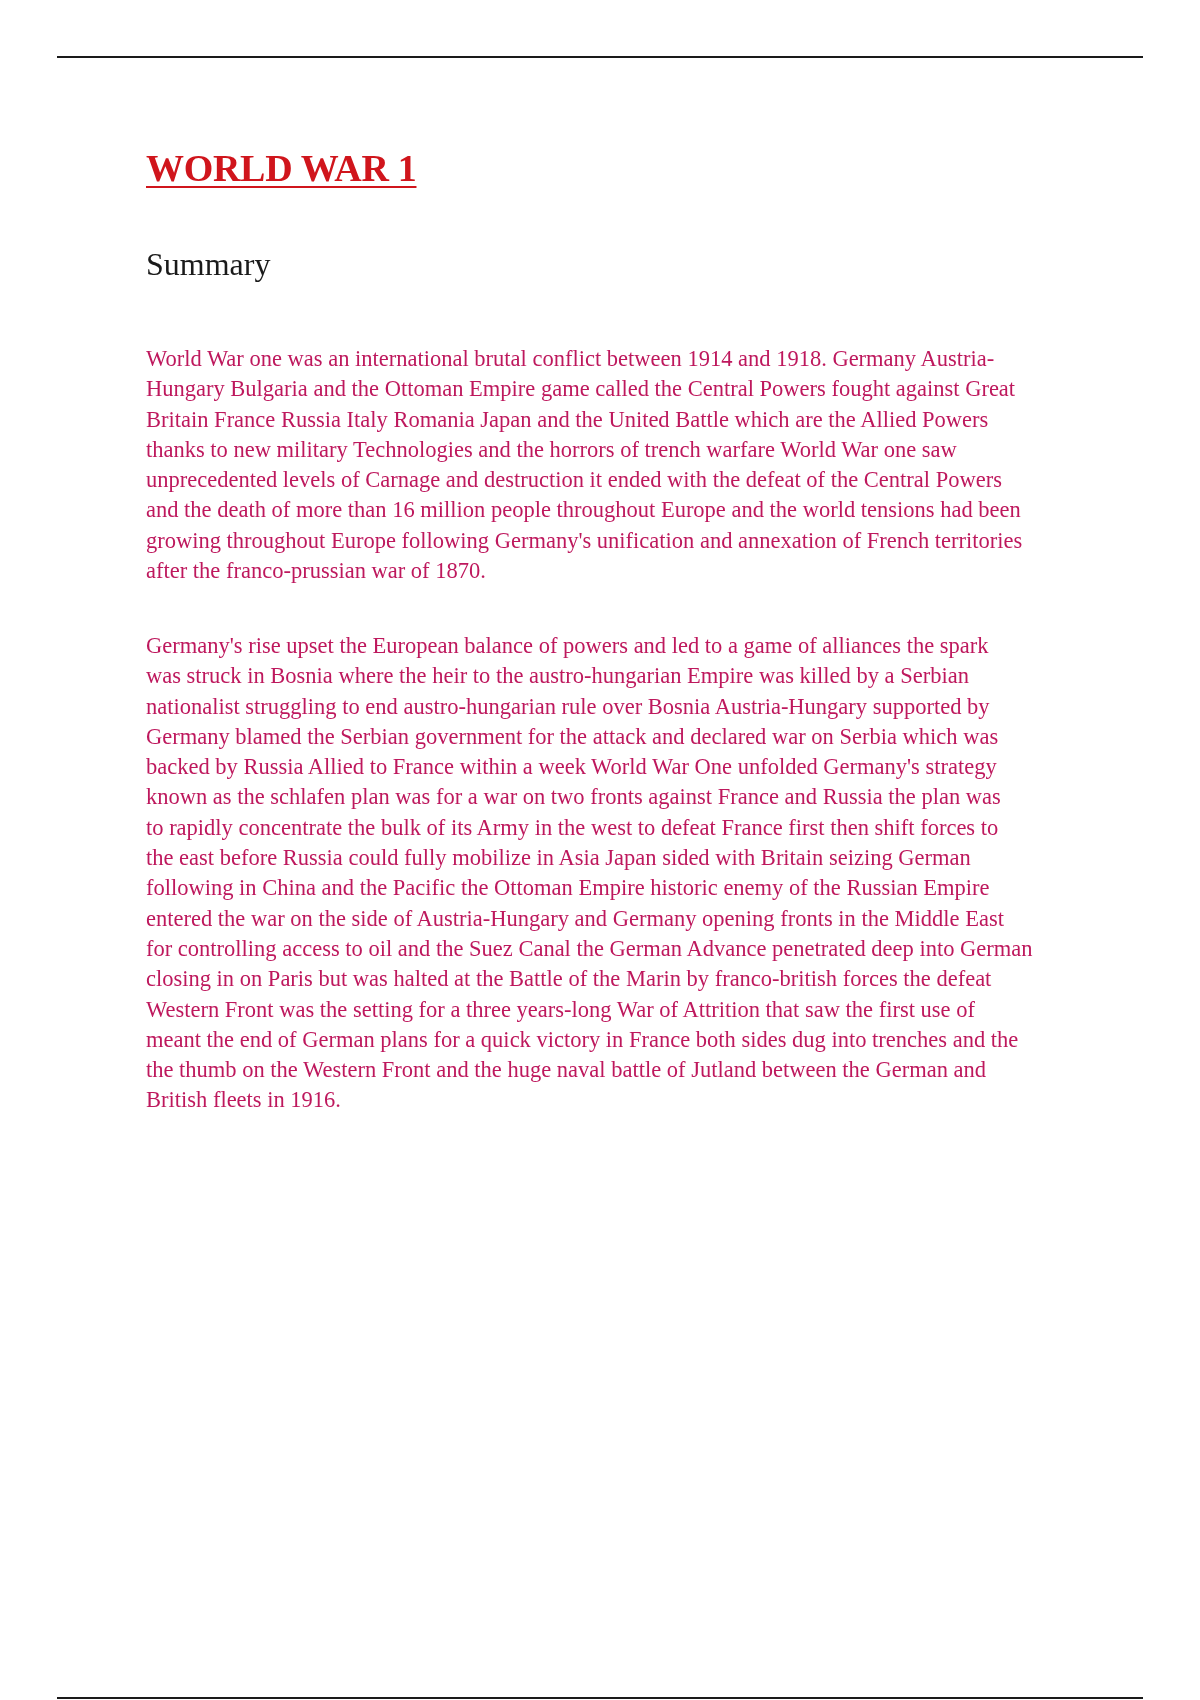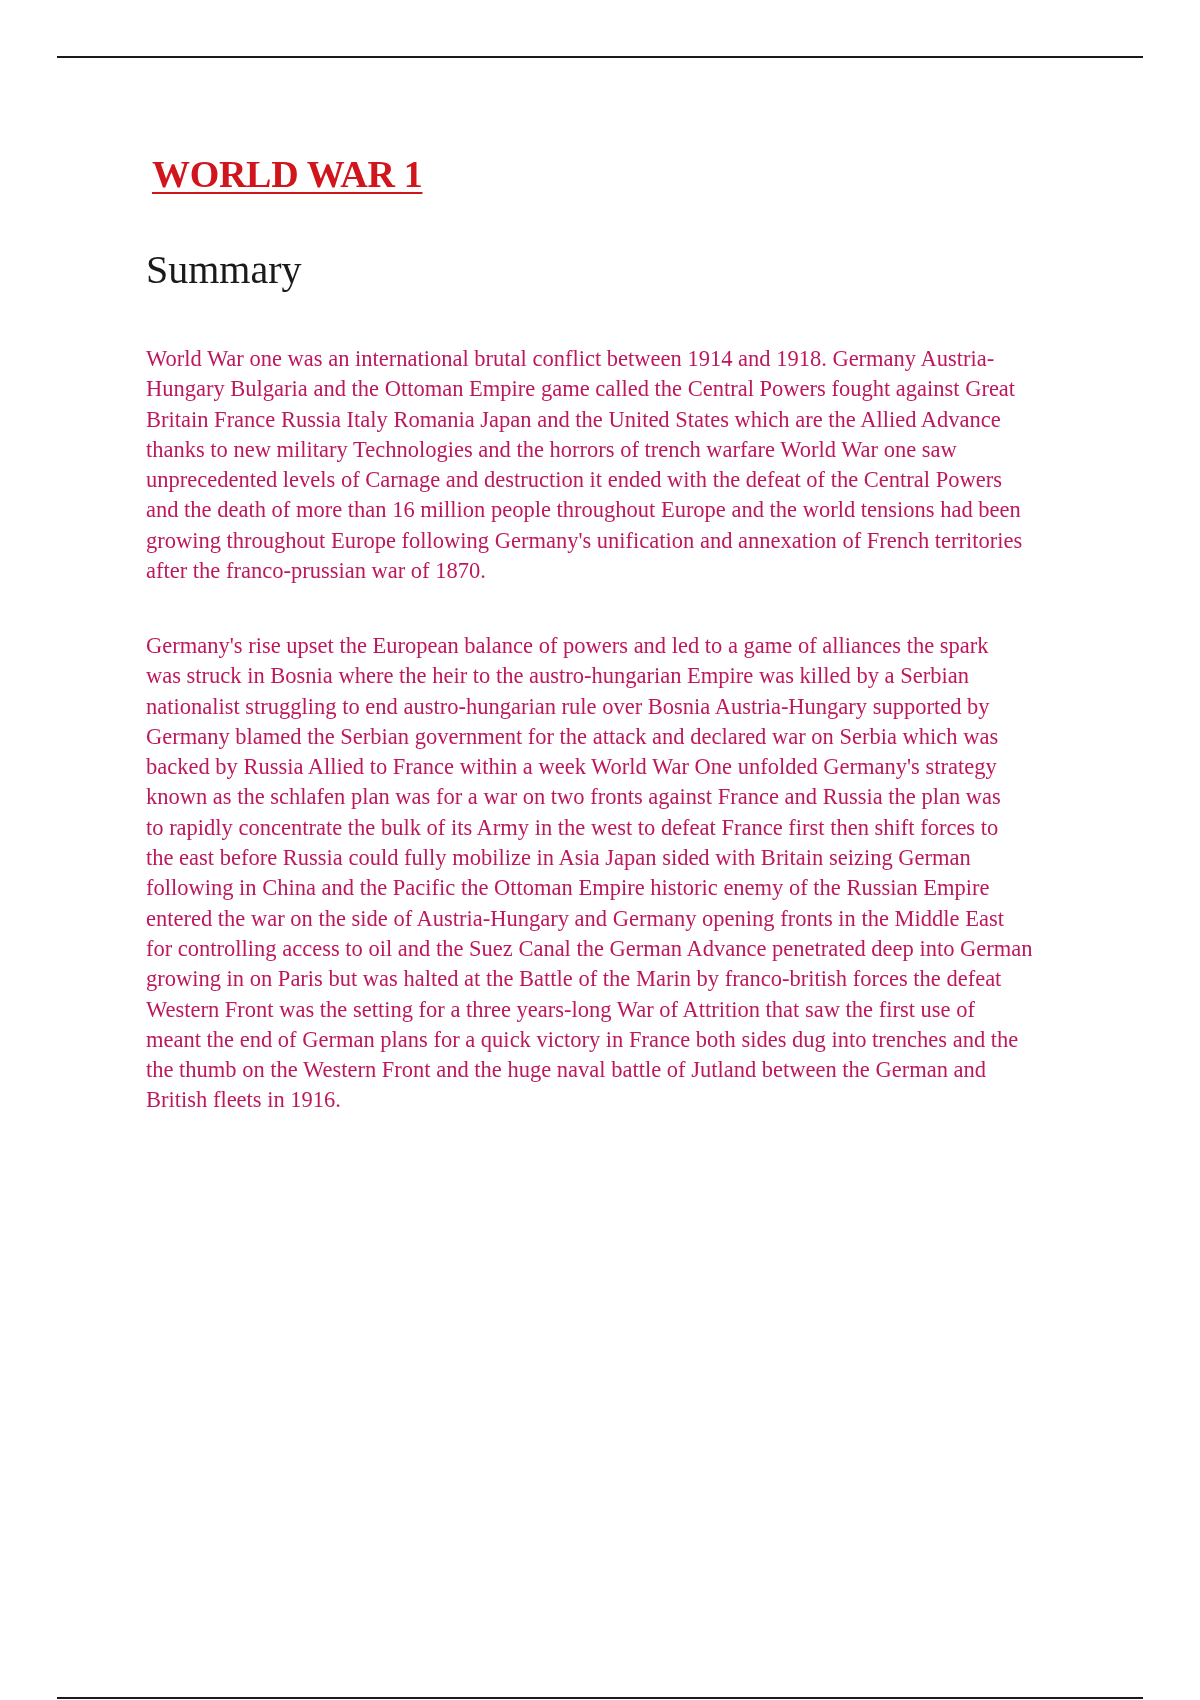--- a/index.html
+++ b/index.html
@@ -28,36 +28,36 @@
     .page {
       position: absolute;
       left: 146px;
       top: 0;
       width: 960px;
     }
     .doc-title {
       position: absolute;
       top: 146px;
       left: 0;
-      margin: 6px;
+      margin: 0;
       font-size: 38px;
       font-weight: bold;
       color: #d0151c;
       text-decoration: underline;
       text-decoration-thickness: 2px;
       text-underline-offset: 5px;
       white-space: nowrap;
       letter-spacing: -0.3px;
     }
     .section-heading {
       position: absolute;
       top: 246px;
       left: 0;
       margin: 0;
-      font-size: 40px;
+      font-size: 32px;
       font-weight: normal;
       color: #1a1a1a;
       white-space: nowrap;
     }
     .para {
       position: absolute;
       left: 0;
       margin: 0;
       font-size: 22.5px;
       line-height: 30.3px;
@@ -75,41 +75,41 @@
 
 <div class="rule top"></div>
 
 <div class="page">
   <h1 class="doc-title">WORLD WAR 1</h1>
   <h2 class="section-heading">Summary</h2>
 
   <p class="para p1">
     <span class="line">World War one was an international brutal conflict between 1914 and 1918. Germany Austria-</span>
     <span class="line">Hungary Bulgaria and the Ottoman Empire game called the Central Powers fought against Great</span>
-    <span class="line">Britain France Russia Italy Romania Japan and the United States which are the Allied Advance</span>
+    <span class="line">Britain France Russia Italy Romania Japan and the United Battle which are the Allied Powers</span>
     <span class="line">thanks to new military Technologies and the horrors of trench warfare World War one saw</span>
     <span class="line">unprecedented levels of Carnage and destruction it ended with the defeat of the Central Powers</span>
     <span class="line">and the death of more than 16 million people throughout Europe and the world tensions had been</span>
     <span class="line">growing throughout Europe following Germany's unification and annexation of French territories</span>
     <span class="line">after the franco-prussian war of 1870.</span>
   </p>
 
   <p class="para p2">
     <span class="line">Germany's rise upset the European balance of powers and led to a game of alliances the spark</span>
     <span class="line">was struck in Bosnia where the heir to the austro-hungarian Empire was killed by a Serbian</span>
     <span class="line">nationalist struggling to end austro-hungarian rule over Bosnia Austria-Hungary supported by</span>
     <span class="line">Germany blamed the Serbian government for the attack and declared war on Serbia which was</span>
     <span class="line">backed by Russia Allied to France within a week World War One unfolded Germany's strategy</span>
     <span class="line">known as the schlafen plan was for a war on two fronts against France and Russia the plan was</span>
     <span class="line">to rapidly concentrate the bulk of its Army in the west to defeat France first then shift forces to</span>
     <span class="line">the east before Russia could fully mobilize in Asia Japan sided with Britain seizing German</span>
     <span class="line">following in China and the Pacific the Ottoman Empire historic enemy of the Russian Empire</span>
     <span class="line">entered the war on the side of Austria-Hungary and Germany opening fronts in the Middle East</span>
     <span class="line">for controlling access to oil and the Suez Canal the German Advance penetrated deep into German</span>
-    <span class="line">growing in on Paris but was halted at the Battle of the Marin by franco-british forces the defeat</span>
+    <span class="line">closing in on Paris but was halted at the Battle of the Marin by franco-british forces the defeat</span>
     <span class="line">Western Front was the setting for a three years-long War of Attrition that saw the first use of</span>
     <span class="line">meant the end of German plans for a quick victory in France both sides dug into trenches and the</span>
     <span class="line">the thumb on the Western Front and the huge naval battle of Jutland between the German and</span>
     <span class="line">British fleets in 1916.</span>
   </p>
 </div>
 
 <div class="rule bottom"></div>
 
 </body></html>

